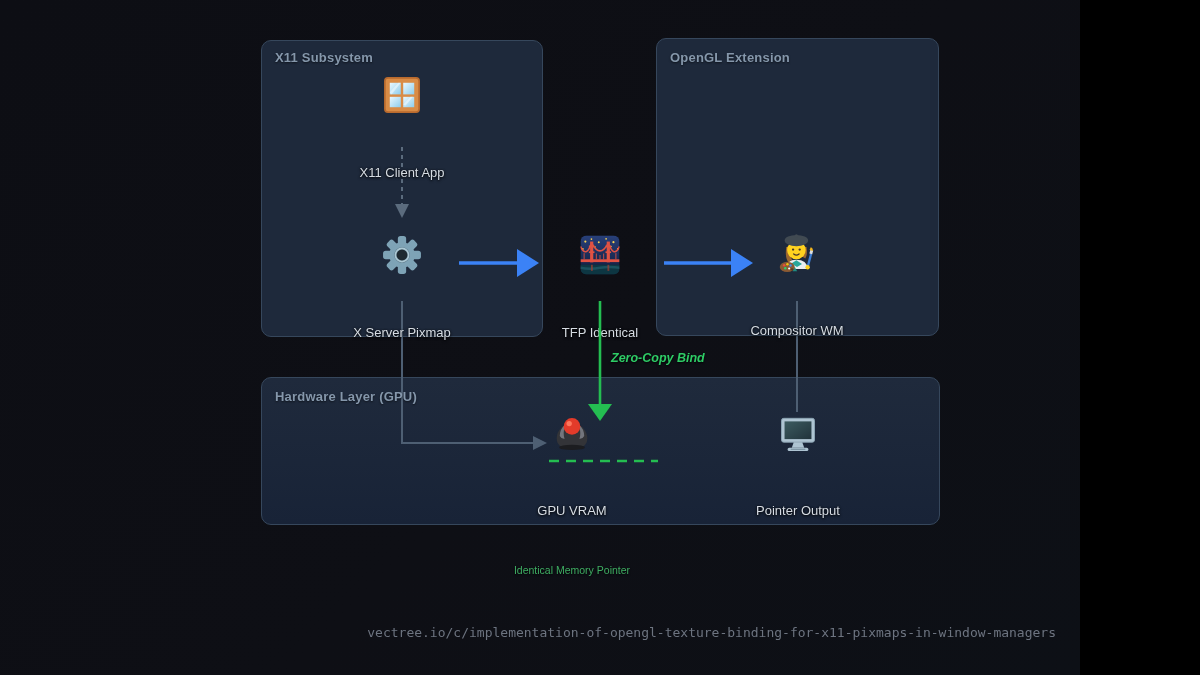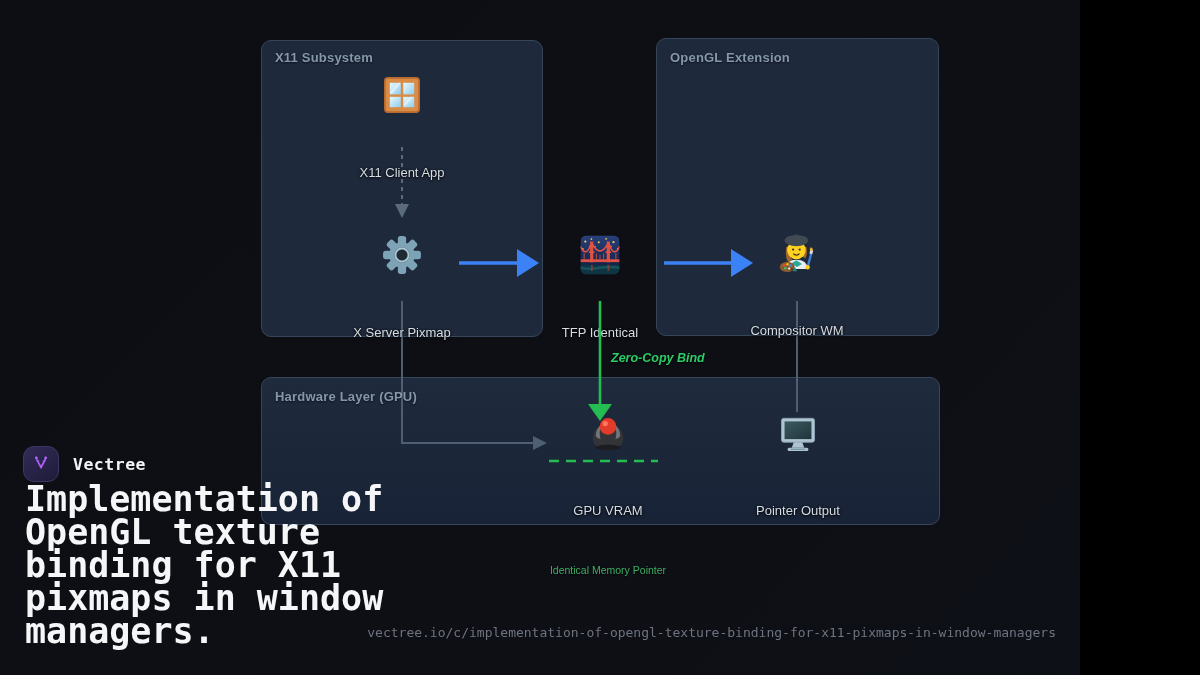--- a/index.html
+++ b/index.html
@@ -205,21 +205,21 @@
       <circle cx="7.5" cy="28" r="1" fill="#e74c3c"></circle>
       <circle cx="10.2" cy="27.2" r="1" fill="#f1c40f"></circle>
       <circle cx="12.7" cy="28.2" r="1" fill="#3f8ef3"></circle>
       <circle cx="8.4" cy="30.5" r="1" fill="#2ecc71"></circle>
       <circle cx="11.6" cy="30.7" r="0.9" fill="#ffffff"></circle>
       <ellipse cx="13.9" cy="31.4" rx="1.2" ry="0.9" fill="#5d3a20"></ellipse>
     </svg>
     <div class="lbl">Compositor WM</div>
   </div>
 
-  <div class="node" style="left:608px; top:411px;">
+  <div class="node" style="left:572px; top:411px;">
     <svg class="ico" viewBox="0 0 36 36">
       <path d="M5.5,22.5 a12.5,12.5 0 0 1 25,0 q0,8.5 -12.5,8.5 q-12.5,0 -12.5,-8.5 z" fill="#333438"></path>
       <path d="M8,20.5 q0.2,-6 4.2,-9 q-1.8,7 -0.3,11.5 q-3,-0.3 -3.9,-2.5 z" fill="#73757c"></path>
       <path d="M28,20.5 q-0.2,-6 -4.2,-9 q1.8,7 0.3,11.5 q3,-0.3 3.9,-2.5 z" fill="#73757c"></path>
       <ellipse cx="18" cy="29.8" rx="10.5" ry="2.1" fill="#1c1d20"></ellipse>
       <circle cx="18" cy="12.6" r="6.8" fill="#e33b2a"></circle>
       <circle cx="15.7" cy="10.3" r="2.2" fill="#ff7e63" opacity="0.9"></circle>
     </svg>
     <div class="lbl">GPU VRAM</div>
     <div class="sub">Identical Memory Pointer</div>
@@ -242,36 +242,17 @@
     <div class="lbl">Pointer Output</div>
   </div>
 
   <svg class="edges-top" width="1200" height="675">
     <line x1="600" y1="301" x2="600" y2="406" stroke="#24bd51" stroke-width="2.6"></line>
     <polygon points="588,404 612,404 600,421" fill="#24bd51"></polygon>
   </svg>
 
   <div class="edge-label">Zero-Copy Bind</div>
 
-  <div class="brand">
-    <div class="brand-logo">
-      <svg width="24" height="24" viewBox="0 0 36 36">
-        <defs>
-          <linearGradient id="vg" x1="0" y1="0" x2="1" y2="1">
-            <stop offset="0" stop-color="#8b5cf6"></stop>
-              <stop offset="1" stop-color="#c85cf5"></stop>
-          </linearGradient>
-        </defs>
-        <path d="M11,9 C12.5,15.5 15.5,17 18,23.5 M25,9 C23.5,15.5 20.5,17 18,23.5" stroke="url(#vg)" stroke-width="2.6" fill="none" stroke-linecap="round"></path>
-        <circle cx="11" cy="8.6" r="2" fill="#b06cf7"></circle>
-        <circle cx="25" cy="8.6" r="2" fill="#b06cf7"></circle>
-        <circle cx="14.2" cy="13.6" r="1.3" fill="#9d5ff0"></circle>
-        <circle cx="21.8" cy="13.6" r="1.3" fill="#9d5ff0"></circle>
-      </svg>
-    </div>
-    <div class="brand-name">Vectree</div>
-  </div>
-
-  <div class="headline">Implementation of OpenGL texture binding for X11 pixmaps in window managers.</div>
+
 
   <div class="footer-url">vectree.io/c/implementation-of-opengl-texture-binding-for-x11-pixmaps-in-window-managers</div>
 
 </div>
 
 </body></html>

